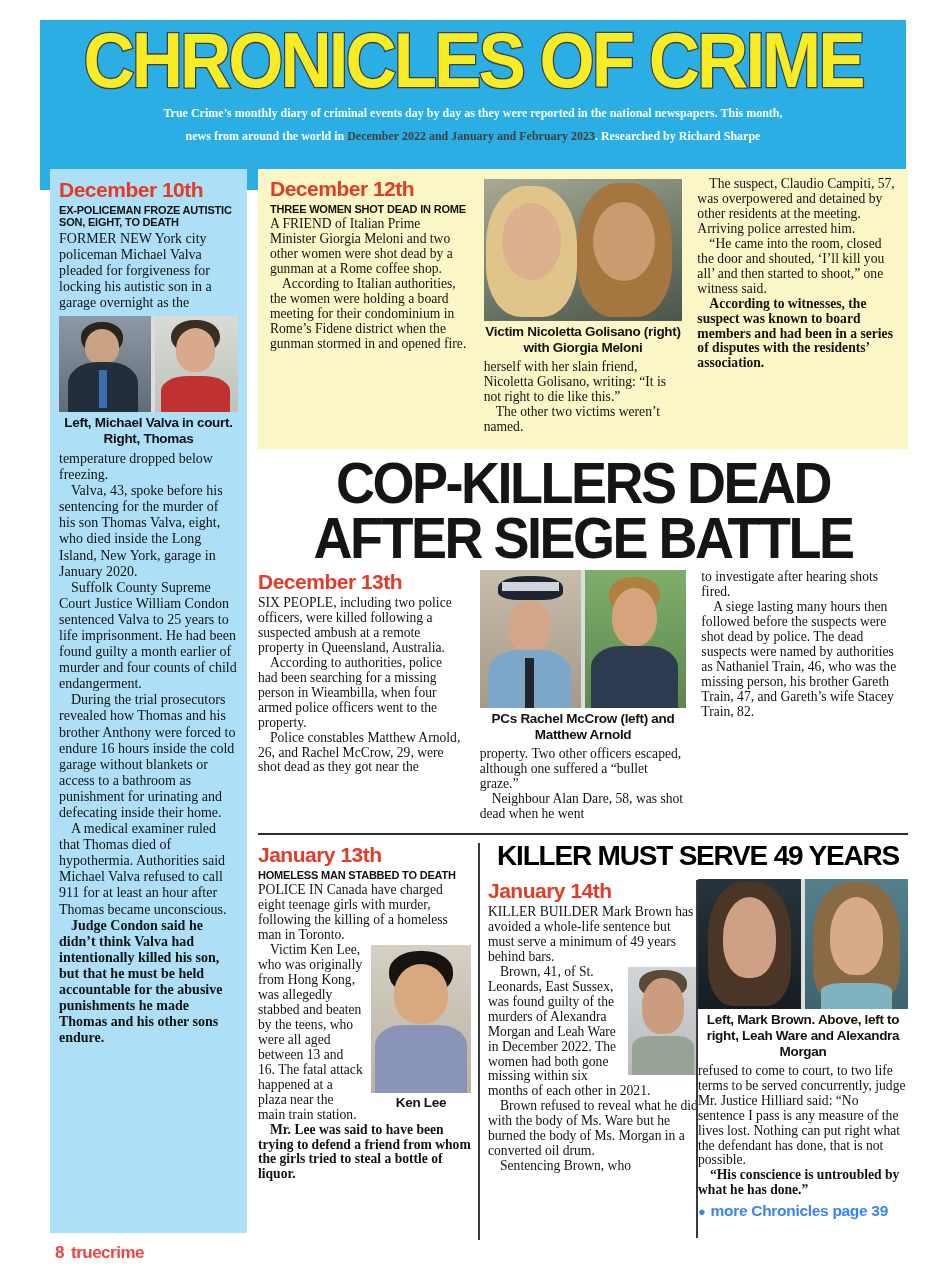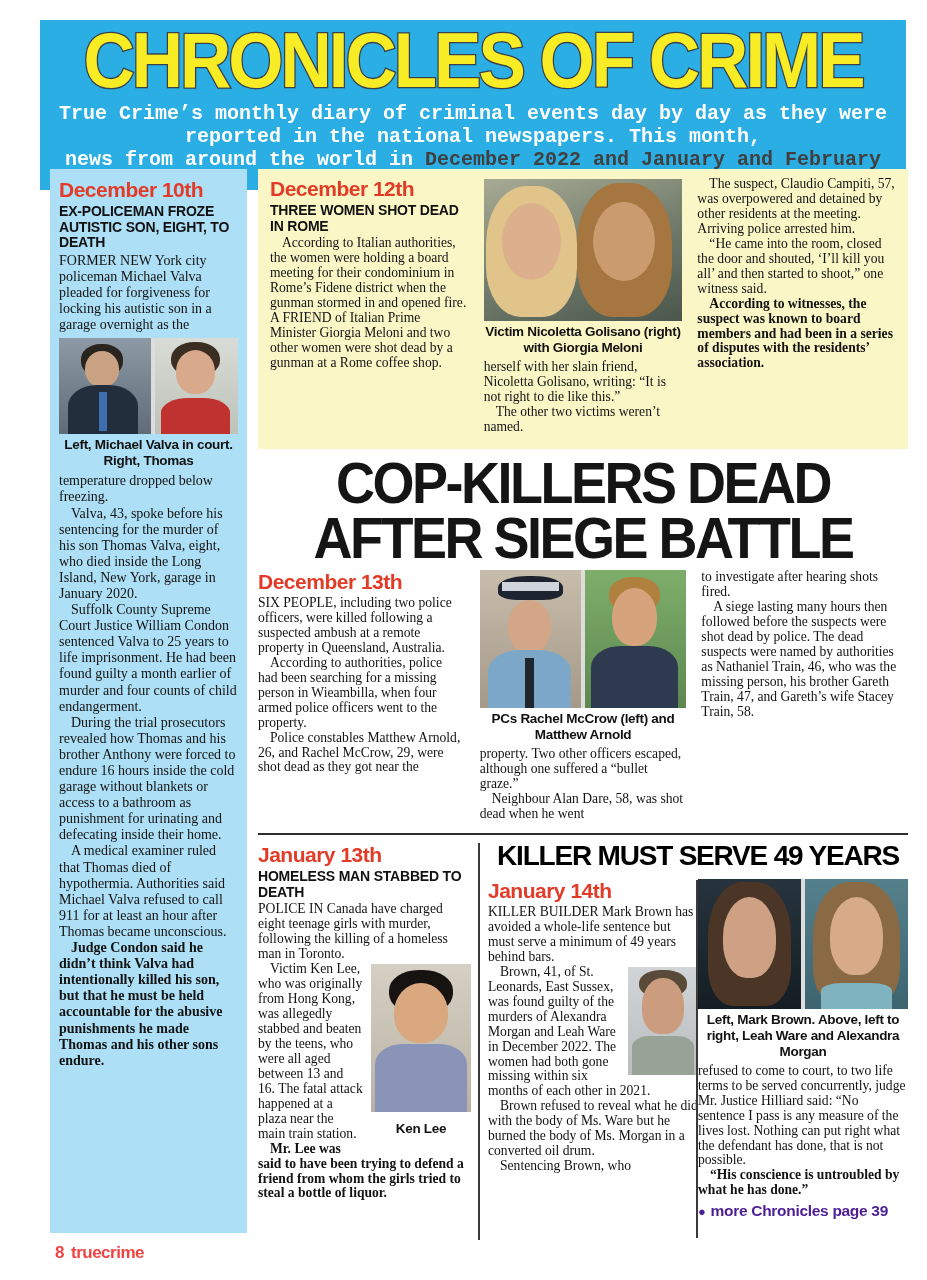--- a/index.html
+++ b/index.html
@@ -5,27 +5,27 @@
   *{margin:0;padding:0;box-sizing:border-box}
   html,body{background:#fff}
   body{width:927px;font-family:"Liberation Serif",serif;color:#121212}
   #page{position:relative;width:927px;height:1280px;background:#fff;overflow:hidden}
 
   
   .band{position:absolute;left:40px;top:20px;width:866px;height:170px;background:#2aaee4;text-align:center;overflow:hidden}
   .band h1{font-family:"Liberation Sans",sans-serif;font-weight:bold;font-size:71px;line-height:82px;
     color:#f8ec25;letter-spacing:-3px;-webkit-text-stroke:2.5px #39414a;paint-order:stroke fill;
     transform:scaleY(1.1);transform-origin:50% 60%}
-  .band .sub{font-family:Liberation Mono, monospace;font-weight:bold;font-size:20px;line-height:23px;color:#fff}
+  .band .sub{font-family:Liberation Serif, serif;font-weight:bold;font-size:12px;line-height:23px;color:#fff}
   .band .sub .hl{color:#404040}
 
   
   .date{font-family:"Liberation Sans",sans-serif;font-weight:bold;font-size:21px;letter-spacing:-0.5px;
     color:#e23b27;margin-bottom:2px}
-  .hsm{font-family:"Liberation Sans",sans-serif;font-weight:bold;font-size:14px;line-height:1.12;
+  .hsm{font-family:"Liberation Sans",sans-serif;font-weight:bold;font-size:11px;line-height:1.12;
     letter-spacing:-0.2px;color:#111;margin-bottom:2px}
   .body{font-size:14px;line-height:1.15;text-align:left}
   .main .body{font-size:13.6px;line-height:1.1}
   .ind{text-indent:12px}
   .b{font-weight:bold}
   .caption{font-family:"Liberation Sans",sans-serif;font-weight:bold;font-size:13.5px;line-height:1.18;
     letter-spacing:-0.3px;text-align:center;margin:3px 0 4px}
 
   
   .bluebox{position:absolute;left:50px;top:169px;width:197px;height:1064px;background:#addff6;
@@ -47,21 +47,21 @@
   .jan14cols{display:flex;gap:0}
   .jan14cols .col{flex:1;min-width:0}
 
   
   .photo{display:flex;gap:4px;width:100%;background:#ddd}
   .photo .pane{position:relative;flex:1;overflow:hidden}
   .shape{position:absolute}
   .floatr{float:right;margin:2px 0 2px 8px}
 
   .morelink{font-family:"Liberation Sans",sans-serif;font-weight:bold;font-size:15.5px;
-    letter-spacing:-0.3px;color:#4c1d95;margin-top:4px}
+    letter-spacing:-0.3px;color:#3b82f6;margin-top:4px}
   .morelink .dot{font-size:13px;margin-right:5px}
 
   .footer{position:absolute;left:55px;top:1243px;font-family:"Liberation Sans",sans-serif;
     font-weight:bold;font-size:17px;letter-spacing:-0.5px;color:#ef4444}
   .footer .num{margin-right:7px}
 </style>
 </head>
 <body>
 
 <div id="page">
@@ -97,22 +97,22 @@
     <p class="body ind">A medical examiner ruled that Thomas died of hypothermia. Authorities said Michael Valva refused to call 911 for at least an hour after Thomas became unconscious.</p>
     <p class="body ind b">Judge Condon said he didn’t think Valva had intentionally killed his son, but that he must be held accountable for the abusive punishments he made Thomas and his other sons endure.</p>
   </section>
 
   <div class="main">
 
     <section class="yellowbox">
       <div class="col">
         <h2 class="date">December 12th</h2>
         <h3 class="hsm">THREE WOMEN SHOT DEAD IN ROME</h3>
+        <p class="body">A FRIEND of Italian Prime Minister Giorgia Meloni and two other women were shot dead by a gunman at a Rome coffee shop.</p>
         <p class="body ind">According to Italian authorities, the women were holding a board meeting for their condominium in Rome’s Fidene district when the gunman stormed in and opened fire.</p>
-        <p class="body">A FRIEND of Italian Prime Minister Giorgia Meloni and two other women were shot dead by a gunman at a Rome coffee shop.</p>
       </div>
       <div class="col">
         <div class="photo" style="height:142px;margin-top:2px">
           <div class="pane" style="background:linear-gradient(160deg,#a8ab94,#6f7a6a 55%,#4a564c)">
             <div class="shape" style="left:1%;top:5%;width:46%;height:92%;border-radius:44% 44% 38% 38%;background:#e0c489"></div>
             <div class="shape" style="left:9%;top:17%;width:30%;height:54%;border-radius:50%;background:#dcb08c"></div>
             <div class="shape" style="left:47%;top:3%;width:48%;height:94%;border-radius:44% 44% 38% 38%;background:#a5763f"></div>
             <div class="shape" style="left:55%;top:16%;width:31%;height:56%;border-radius:50%;background:#c99b6f"></div>
           </div>
         </div>
@@ -153,39 +153,39 @@
             <div class="shape" style="left:27%;top:13%;width:44%;height:42%;border-radius:50% 50% 46% 46%;background:#d6a37c"></div>
             <div class="shape" style="left:6%;top:55%;width:86%;height:45%;border-radius:34% 34% 0 0;background:#2e3a50"></div>
           </div>
         </div>
         <p class="caption">PCs Rachel McCrow (left) and Matthew Arnold</p>
         <p class="body">property. Two other officers escaped, although one suffered a “bullet graze.”</p>
         <p class="body ind">Neighbour Alan Dare, 58, was shot dead when he went</p>
       </div>
       <div class="col">
         <p class="body">to investigate after hearing shots fired.</p>
-        <p class="body ind">A siege lasting many hours then followed before the suspects were shot dead by police. The dead suspects were named by authorities as Nathaniel Train, 46, who was the missing person, his brother Gareth Train, 47, and Gareth’s wife Stacey Train, 58.</p>
+        <p class="body ind">A siege lasting many hours then followed before the suspects were shot dead by police. The dead suspects were named by authorities as Nathaniel Train, 46, who was the missing person, his brother Gareth Train, 47, and Gareth’s wife Stacey Train, 82.</p>
       </div>
     </section>
 
     <div class="hrule"></div>
 
     <section class="jan13col">
       <h2 class="date">January 13th</h2>
       <h3 class="hsm">HOMELESS MAN STABBED TO DEATH</h3>
       <p class="body">POLICE IN Canada have charged eight teenage girls with murder, following the killing of a homeless man in Toronto.</p>
       <div class="floatr" style="width:100px">
         <div class="photo" style="height:148px">
           <div class="pane" style="background:linear-gradient(#d6d0c4,#b9b2a4)">
             <div class="shape" style="left:18%;top:4%;width:64%;height:30%;border-radius:46%;background:#171310"></div>
             <div class="shape" style="left:23%;top:13%;width:54%;height:40%;border-radius:50% 50% 46% 46%;background:#d9a87e"></div>
             <div class="shape" style="left:4%;top:54%;width:92%;height:46%;border-radius:30% 30% 0 0;background:#8a93b8"></div>
           </div>
         </div>
-        <p class="caption" style="margin-top:9px">Ken Lee</p>
+        <p class="caption" style="margin-top:2px">Ken Lee</p>
       </div>
       <p class="body ind">Victim Ken Lee, who was originally from Hong Kong, was allegedly stabbed and beaten by the teens, who were all aged between 13 and 16. The fatal attack happened at a plaza near the main train station.</p>
       <p class="body ind b">Mr. Lee was said to have been trying to defend a friend from whom the girls tried to steal a bottle of liquor.</p>
     </section>
 
     <div class="vrule" style="left:478px;top:843px;height:397px"></div>
 
     <section class="jan14block">
       <div class="killer-head">KILLER MUST SERVE 49 YEARS</div>
       <div class="jan14cols">

